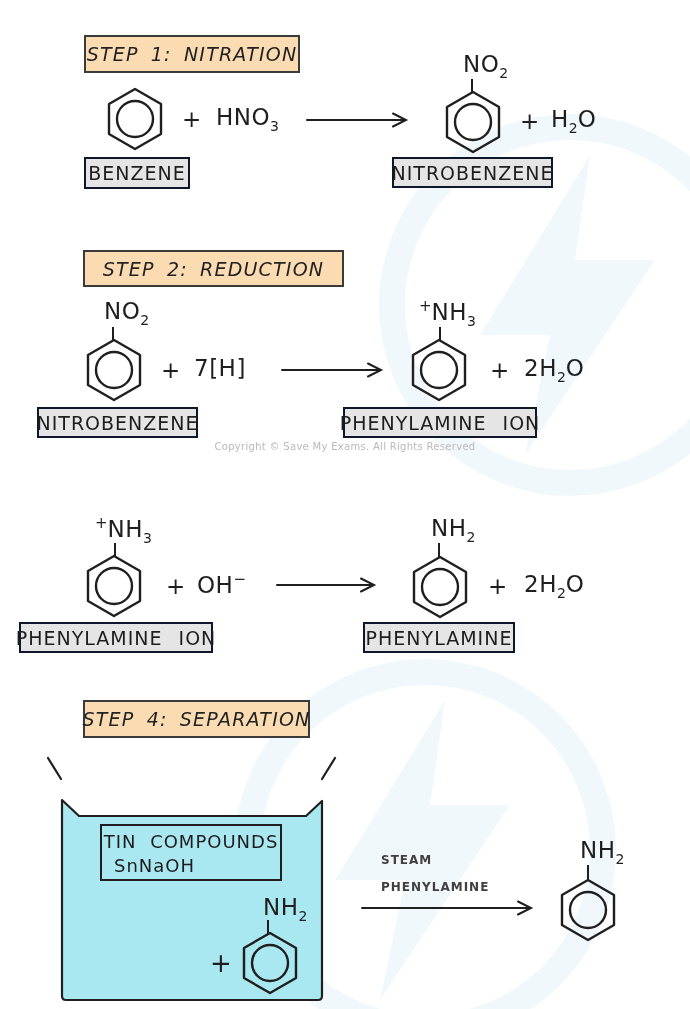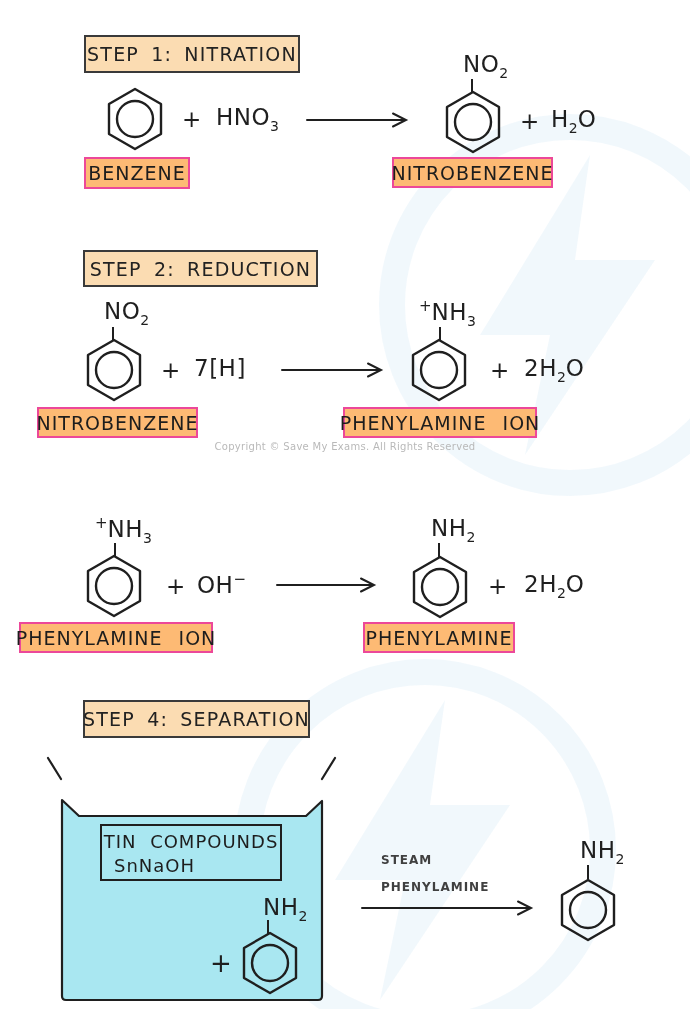--- a/index.html
+++ b/index.html
@@ -9,25 +9,25 @@
   }
   .abs{position:absolute;}
   
   .wm{position:absolute;opacity:.55;pointer-events:none;}
   .wm circle{fill:none;stroke:#e7f3fa;stroke-width:26;}
   .wm path{fill:#e7f3fa;}
   
   .box-step{
     position:absolute;box-sizing:border-box;background:#fbdcb2;border:2px solid #3a3a3a;
     display:flex;align-items:center;justify-content:center;
-    font-size:19px;letter-spacing:1.2px;word-spacing:5px;white-space:nowrap;color:#222;
+    font-size:19px;letter-spacing:1.2px;word-spacing:5px;white-space:nowrap;color:#222;font-style:italic;
   }
   
   .box-label{
-    position:absolute;box-sizing:border-box;background:#fdba74;border:2px solid #ec4899;
+    position:absolute;box-sizing:border-box;background:#e5e5e5;border:2px solid #0f172a;
     display:flex;align-items:center;justify-content:center;
     font-size:19px;letter-spacing:1px;word-spacing:9px;white-space:nowrap;color:#1d1d1d;
   }
   
   .ring polygon,.ring circle{fill:none;stroke:#1f1f1f;stroke-width:2.4;stroke-linejoin:round;}
   
   .arrow line,.arrow path{stroke:#1f1f1f;stroke-width:2;fill:none;stroke-linecap:round;}
   
   .bond{position:absolute;width:2px;background:#1f1f1f;}
   
@@ -95,21 +95,21 @@
     <span>H</span><span class="sub">2</span><span>O</span>
   </div>
 
   <div class="box-label" style="left:84px;top:157px;width:106px;height:32px">
     <span>BENZENE</span>
   </div>
   <div class="box-label" style="left:392px;top:157px;width:161px;height:31px">
     <span>NITROBENZENE</span>
   </div>
 
-  <div class="box-step" style="left:83px;top:250px;width:235px;height:37px">
+  <div class="box-step" style="left:83px;top:250px;width:261px;height:37px">
     <span>STEP 2: REDUCTION</span>
   </div>
 
   <div class="formula" style="left:104px;top:300px">
     <span>NO</span><span class="sub">2</span>
   </div>
   <div class="bond" style="left:112px;top:327px;height:14px"></div>
   <svg class="ring abs" style="left:80px;top:334px" width="68" height="72" viewBox="-34 -36 68 72">
     <polygon points="0,-30 26,-15 26,15 0,30 -26,15 -26,-15"></polygon>
       <circle cx="0" cy="0" r="18"></circle>

